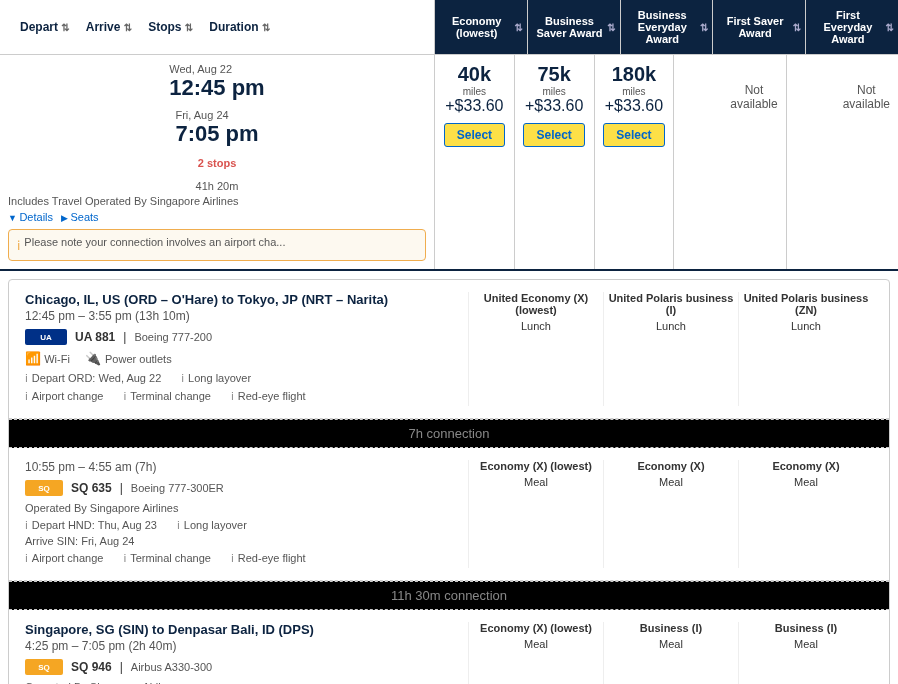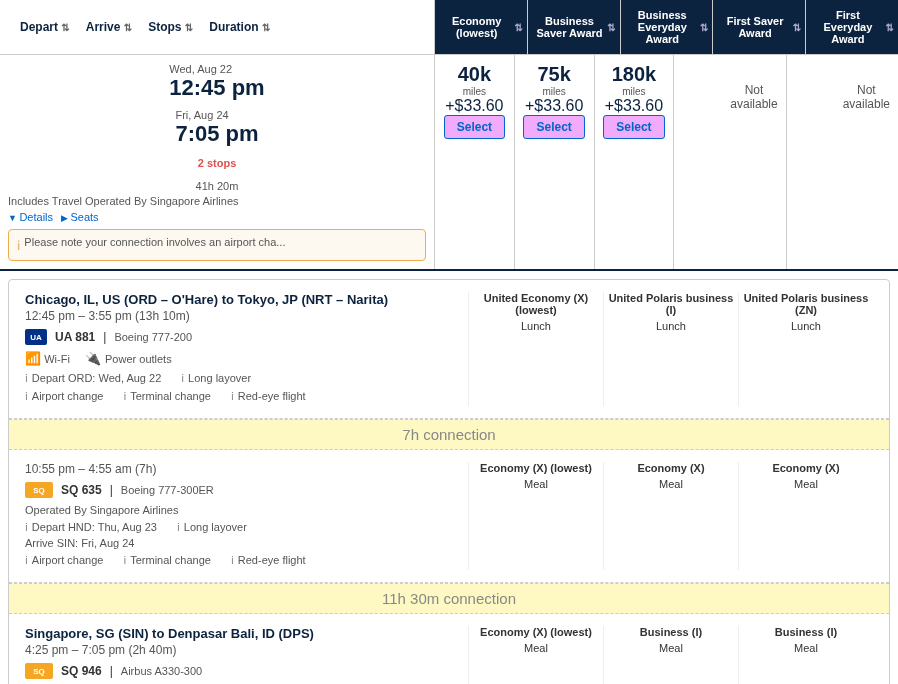--- a/index.html
+++ b/index.html
@@ -106,21 +106,22 @@
       display: flex;
       flex-direction: column;
       align-items: center;
       justify-content: flex-start;
     }
     .award-price-col:last-child { border-right: none; }
     .miles-amount { font-size: 20px; font-weight: bold; color: #0c2340; }
     .miles-label { font-size: 10px; color: #555; }
     .tax-fee { font-size: 16px; color: #0c2340; margin-top: 0; }
     .select-btn {
-      background: #f0abfc;
+      margin-top: 8px;
+      background: #fde047;
       border: 1px solid #0066cc;
       color: #0066cc;
       padding: 4px 12px;
       font-size: 12px;
       border-radius: 3px;
       cursor: pointer;
       font-weight: bold;
     }
     .not-available { font-size: 12px; color: #555; padding: 20px 4px; margin-left: 48px; }
 
@@ -204,45 +205,45 @@
       font-size: 11px;
       color: #555;
       display: flex;
       align-items: center;
       gap: 4px;
     }
 
     .connection-divider {
       text-align: center;
       color: #888;
-      font-size: 15px;
+      font-size: 13px;
       padding: 6px 0;
       border-top: 1px dashed #ccc;
       border-bottom: 1px dashed #ccc;
-      background: #fef9c3;
+      background: #000000;
       margin: 0;
     }
 
     .ua-logo {
       display: inline-flex;
       align-items: center;
       justify-content: center;
-      width: 22px;
+      width: 42px;
       height: 16px;
       background: #003087;
       color: #fff;
       font-size: 8px;
       font-weight: bold;
       border-radius: 2px;
     }
     .sq-logo {
       display: inline-flex;
       align-items: center;
       justify-content: center;
-      width: 28px;
+      width: 38px;
       height: 16px;
       background: #f5a623;
       color: #fff;
       font-size: 8px;
       font-weight: bold;
       border-radius: 2px;
     }
   </style>
 </head>
 <body>

